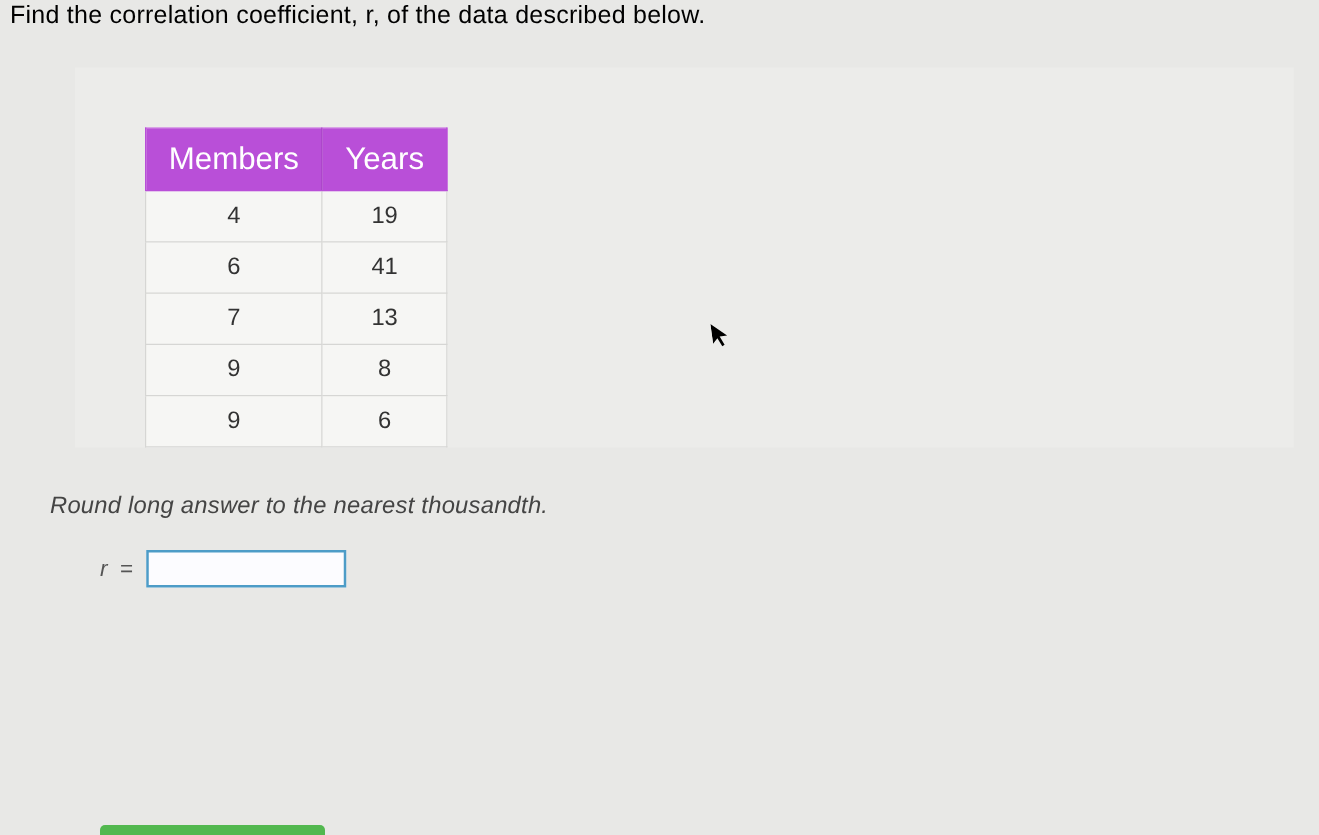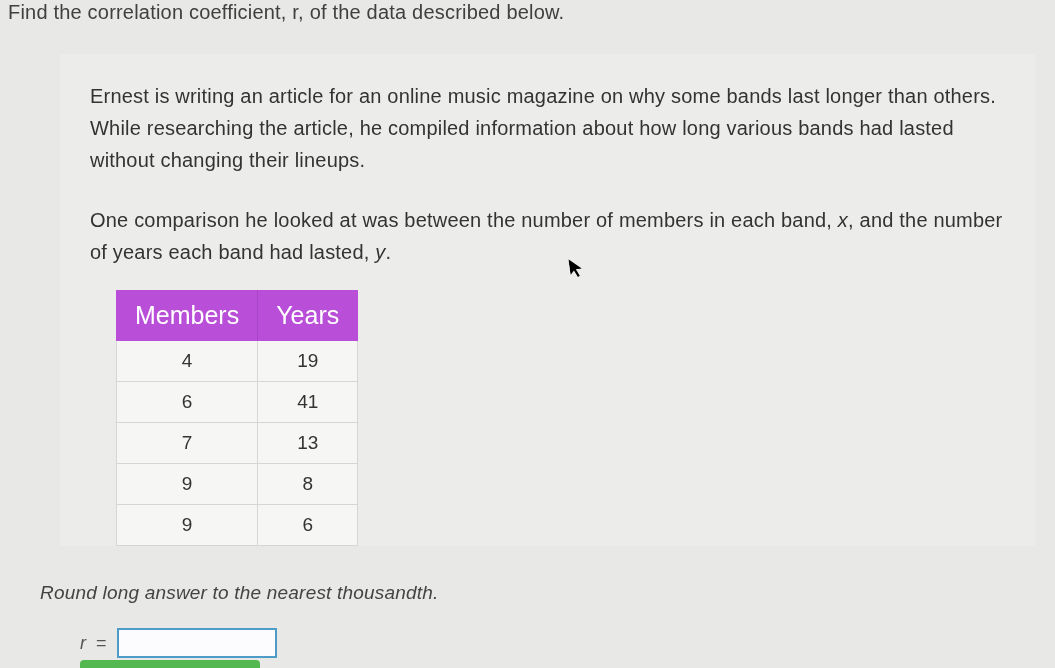--- a/index.html
+++ b/index.html
@@ -11,21 +11,21 @@
       font-family: Verdana, Geneva, sans-serif;
       background: #e8e8e6;
       width: 1055px;
       height: 668px;
       overflow: hidden;
       position: relative;
       color: #333;
     }
     .title-line {
       font-size: 20px;
-      color: #404040;
+      color: #000000;
       padding: 0 12px 0 8px;
       letter-spacing: 0.2px;
       line-height: 1.2;
       filter: blur(0.2px);
     }
     .content-block {
       background: #ececea;
       margin: 30px 20px 0 60px;
       padding: 26px 30px 0 30px;
     }
@@ -125,26 +125,20 @@
     }
   </style>
 </head>
 <body>
 
 <div class="title-line">
   <span>Find the correlation coefficient, r, of the data described below.</span>
 </div>
 
 <div class="content-block">
-  <p class="para">
-    <span>Ernest is writing an article for an online music magazine on why some bands last longer than others. While researching the article, he compiled information about how long various bands had lasted without changing their lineups.</span>
-  </p>
-  <p class="para spaced">
-    <span>One comparison he looked at was between the number of members in each band, </span><span class="italic">x</span><span>, and the number of years each band had lasted, </span><span class="italic">y</span><span>.</span>
-  </p>
 
   <div class="table-wrap">
     <table class="data-table">
       <thead>
         <tr>
           <th>Members</th>
           <th>Years</th>
         </tr>
       </thead>
       <tbody>

